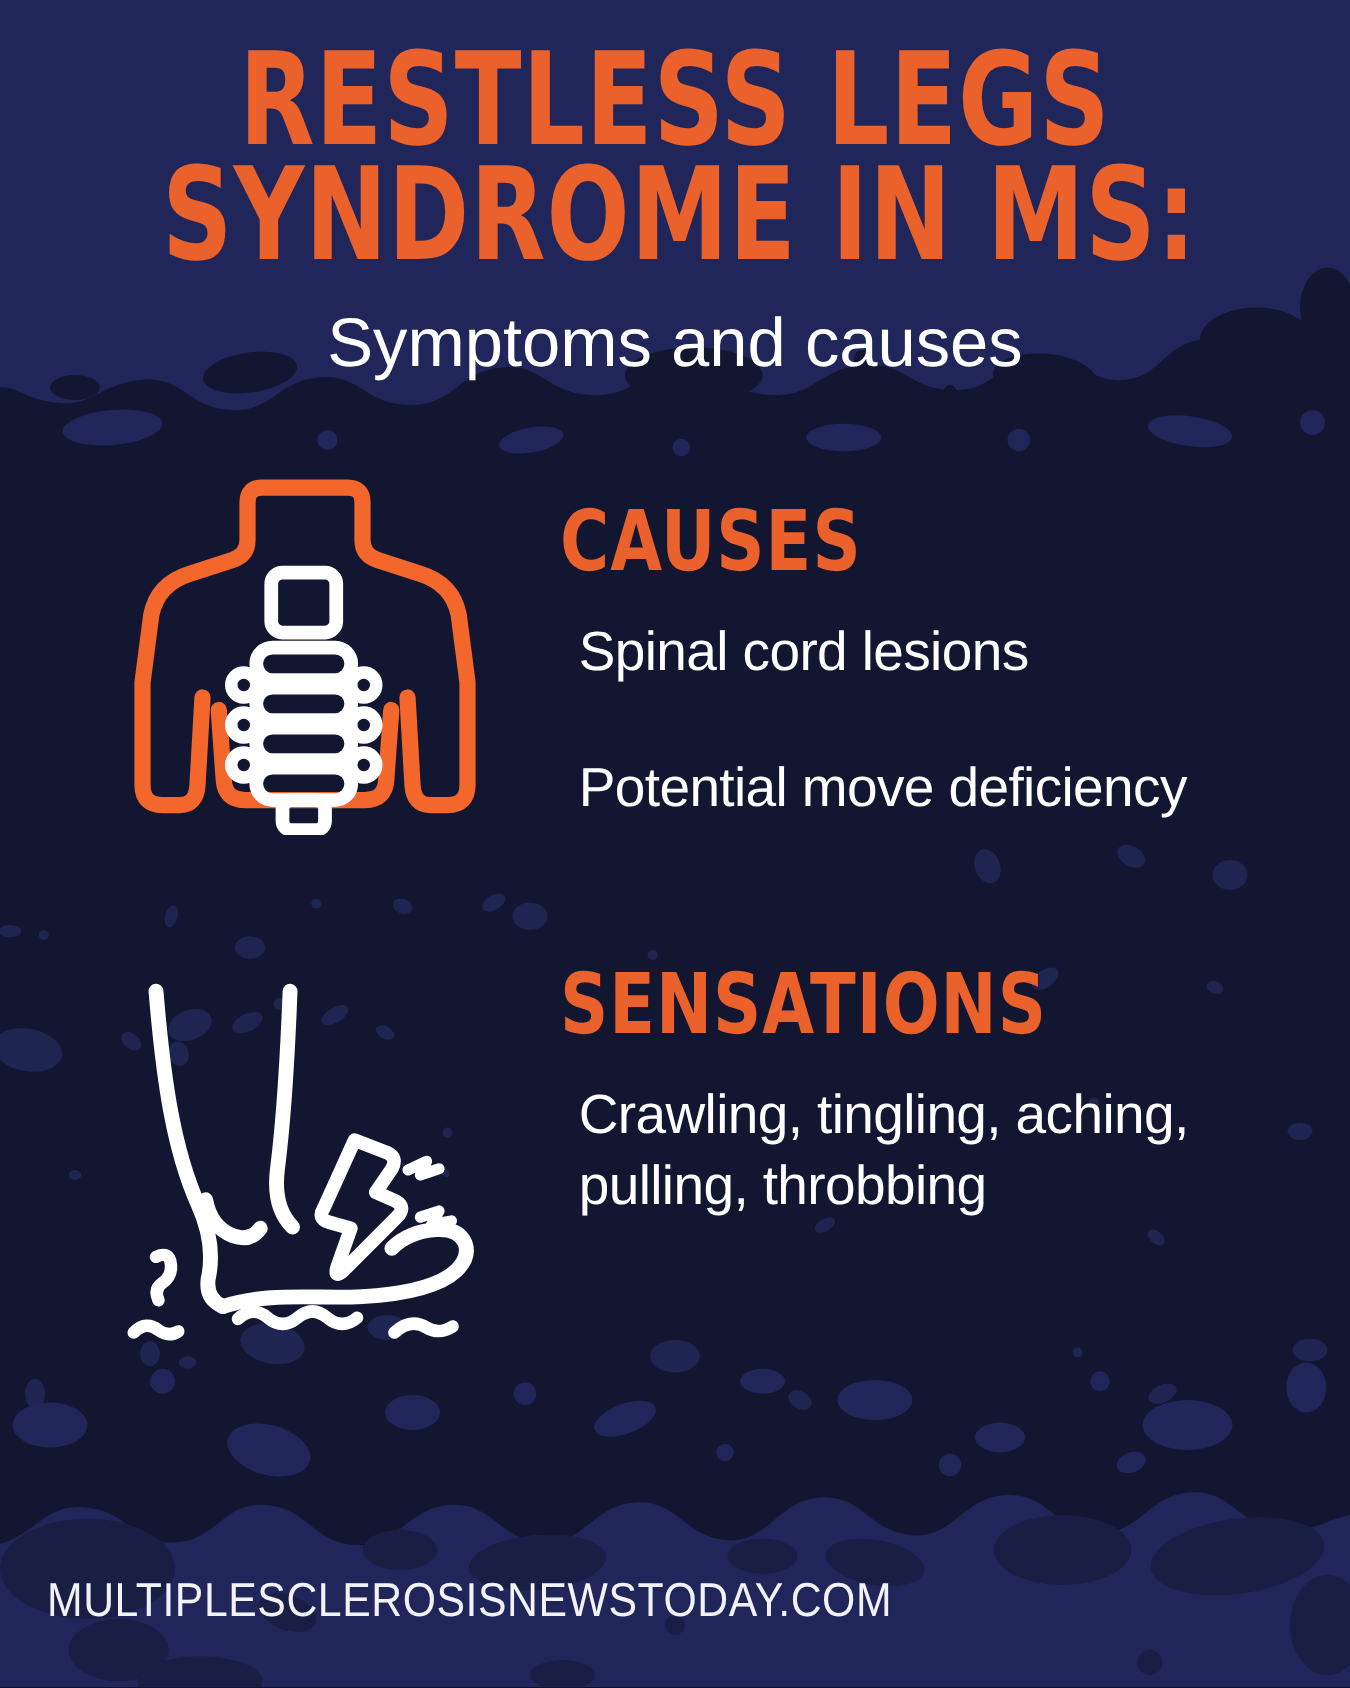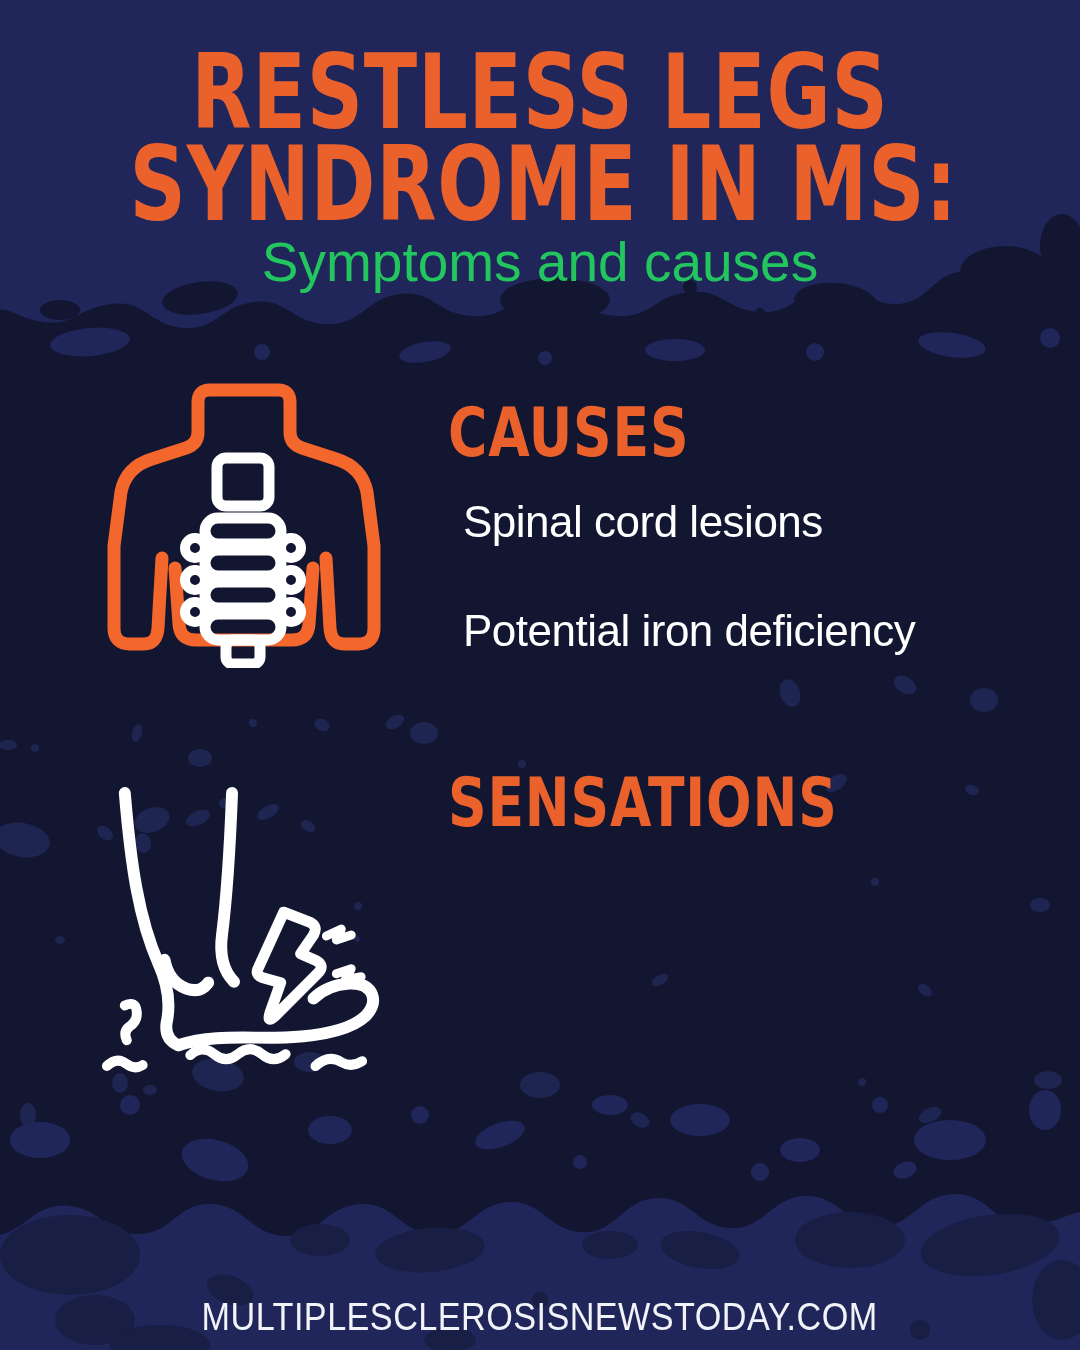--- a/index.html
+++ b/index.html
@@ -3,43 +3,43 @@
 <meta charset="utf-8">
 <style>
   html,body { margin:0; padding:0; background:#0b0e22; }
   .poster {
     position:relative; width:1080px; height:1350px; overflow:hidden;
     background:#121631;
     font-family:"Liberation Sans", sans-serif;
   }
   .bg { position:absolute; left:0; top:0; width:100%; height:100%; display:block; z-index:0; }
 
-  .header { position:absolute; top:46px; left:0; width:100%; text-align:center; z-index:2; }
+  .header { position:absolute; top:34px; left:0; width:100%; text-align:center; z-index:2; }
   .title { margin:0; color:#EA612C; font-family:"DejaVu Sans", sans-serif; font-weight:800; }
   .tline { display:block; font-size:103px; line-height:92px; letter-spacing:1px;
            transform:scaleX(0.76); white-space:nowrap; }
-  .subtitle { margin:2px 0 0 0; color:#22c55e; font-size:55px; line-height:60px; font-weight:400; }
+  .subtitle { margin:26px 0 0 0; color:#ffffff; font-size:55px; line-height:60px; font-weight:400; }
 
   .sec { position:absolute; left:0; width:1080px; height:0; z-index:2; }
   .sec-causes { top:378px; }
   .sec-sensations { top:782px; }
   .icon { position:absolute; }
   .icon svg { display:block; width:100%; height:100%; }
   .icon-spine { left:98px; top:0; width:290px; height:290px; }
   .icon-foot  { left:95px; top:2px; width:288px; height:300px; }
   .sec-content { position:absolute; left:448px; width:580px; }
   .sec-causes .sec-content { top:22px; }
   .sec-sensations .sec-content { top:-12px; }
   .sec-heading { margin:0 0 26px 0; color:#EA612C; font-family:"DejaVu Sans", sans-serif;
                  font-weight:800; font-size:67px; line-height:67px; letter-spacing:1px;
                  transform:scaleX(0.8); transform-origin:0 50%; white-space:nowrap; }
   .body-text { margin:0 0 52px 15px; color:#FFFFFF; font-size:44px; line-height:57px;
                letter-spacing:-0.5px; max-width:548px; font-weight:400; }
 
-  .footer { position:absolute; top:1296px; left:0; width:100%; text-align:center; z-index:2; }
+  .footer { position:absolute; top:1260px; left:0; width:100%; text-align:left; z-index:2; }
   .site { display:inline-block; color:#F2F3F8; font-size:38px; letter-spacing:0.5px;
           transform:scaleX(0.9); white-space:nowrap; font-weight:400; }
 </style>
 </head>
 <body>
 
 <div class="poster">
 
   <svg class="bg" viewBox="0 0 1080 1350" preserveAspectRatio="none" aria-hidden="true">
     <rect x="0" y="0" width="1080" height="1350" fill="#121631"></rect>
@@ -191,21 +191,21 @@
         <rect x="107" y="140" width="76" height="26" rx="13" stroke="#FFFFFF" stroke-width="11"></rect>
         <rect x="107" y="172" width="76" height="26" rx="13" stroke="#FFFFFF" stroke-width="11"></rect>
         <rect x="107" y="204" width="76" height="26" rx="13" stroke="#FFFFFF" stroke-width="11"></rect>
         <rect x="107" y="236" width="76" height="26" rx="13" stroke="#FFFFFF" stroke-width="11"></rect>
         <rect x="128" y="262" width="34" height="24" rx="7" stroke="#FFFFFF" stroke-width="11"></rect>
       </svg>
     </div>
     <div class="sec-content">
       <h2 class="sec-heading">CAUSES</h2>
       <p class="body-text">Spinal cord lesions</p>
-      <p class="body-text">Potential iron deficiency</p>
+      <p class="body-text">Potential move deficiency</p>
     </div>
   </section>
 
   <section class="sec sec-sensations">
     <div class="icon icon-foot">
       <svg viewBox="0 0 290 300" fill="none" stroke="#FFFFFF" stroke-linecap="round" stroke-linejoin="round">
 
         <path d="M30 8 C36 80 44 135 64 180 C74 202 76 222 72 240 Q70 256 84 262" stroke-width="12"></path>
         <path d="M138 8 C136 60 133 110 128 150 C125 172 130 188 140 198" stroke-width="12"></path>
 
@@ -221,20 +221,21 @@
         <path d="M243 190 l15 -5 l-6 11 l16 -3" stroke-width="9"></path>
 
         <path d="M96 272 q12 -11 24 -1 q12 10 24 0 q12 -10 24 0 q12 10 24 0" stroke-width="10"></path>
         <path d="M12 283 q10 -10 20 -2 q8 6 16 1" stroke-width="10"></path>
         <path d="M222 283 q13 -12 26 -4 q10 6 21 -1" stroke-width="10"></path>
         <path d="M30 222 q11 -5 12 6 q1 10 -7 15 q-7 5 -3 14" stroke-width="10"></path>
       </svg>
     </div>
     <div class="sec-content">
       <h2 class="sec-heading">SENSATIONS</h2>
+      <p class="body-text">Crawling, tingling, aching, pulling, throbbing</p>
     </div>
   </section>
 
   <footer class="footer">
     <span class="site">MULTIPLESCLEROSISNEWSTODAY.COM</span>
   </footer>
 
 </div>
 
 </body></html>

